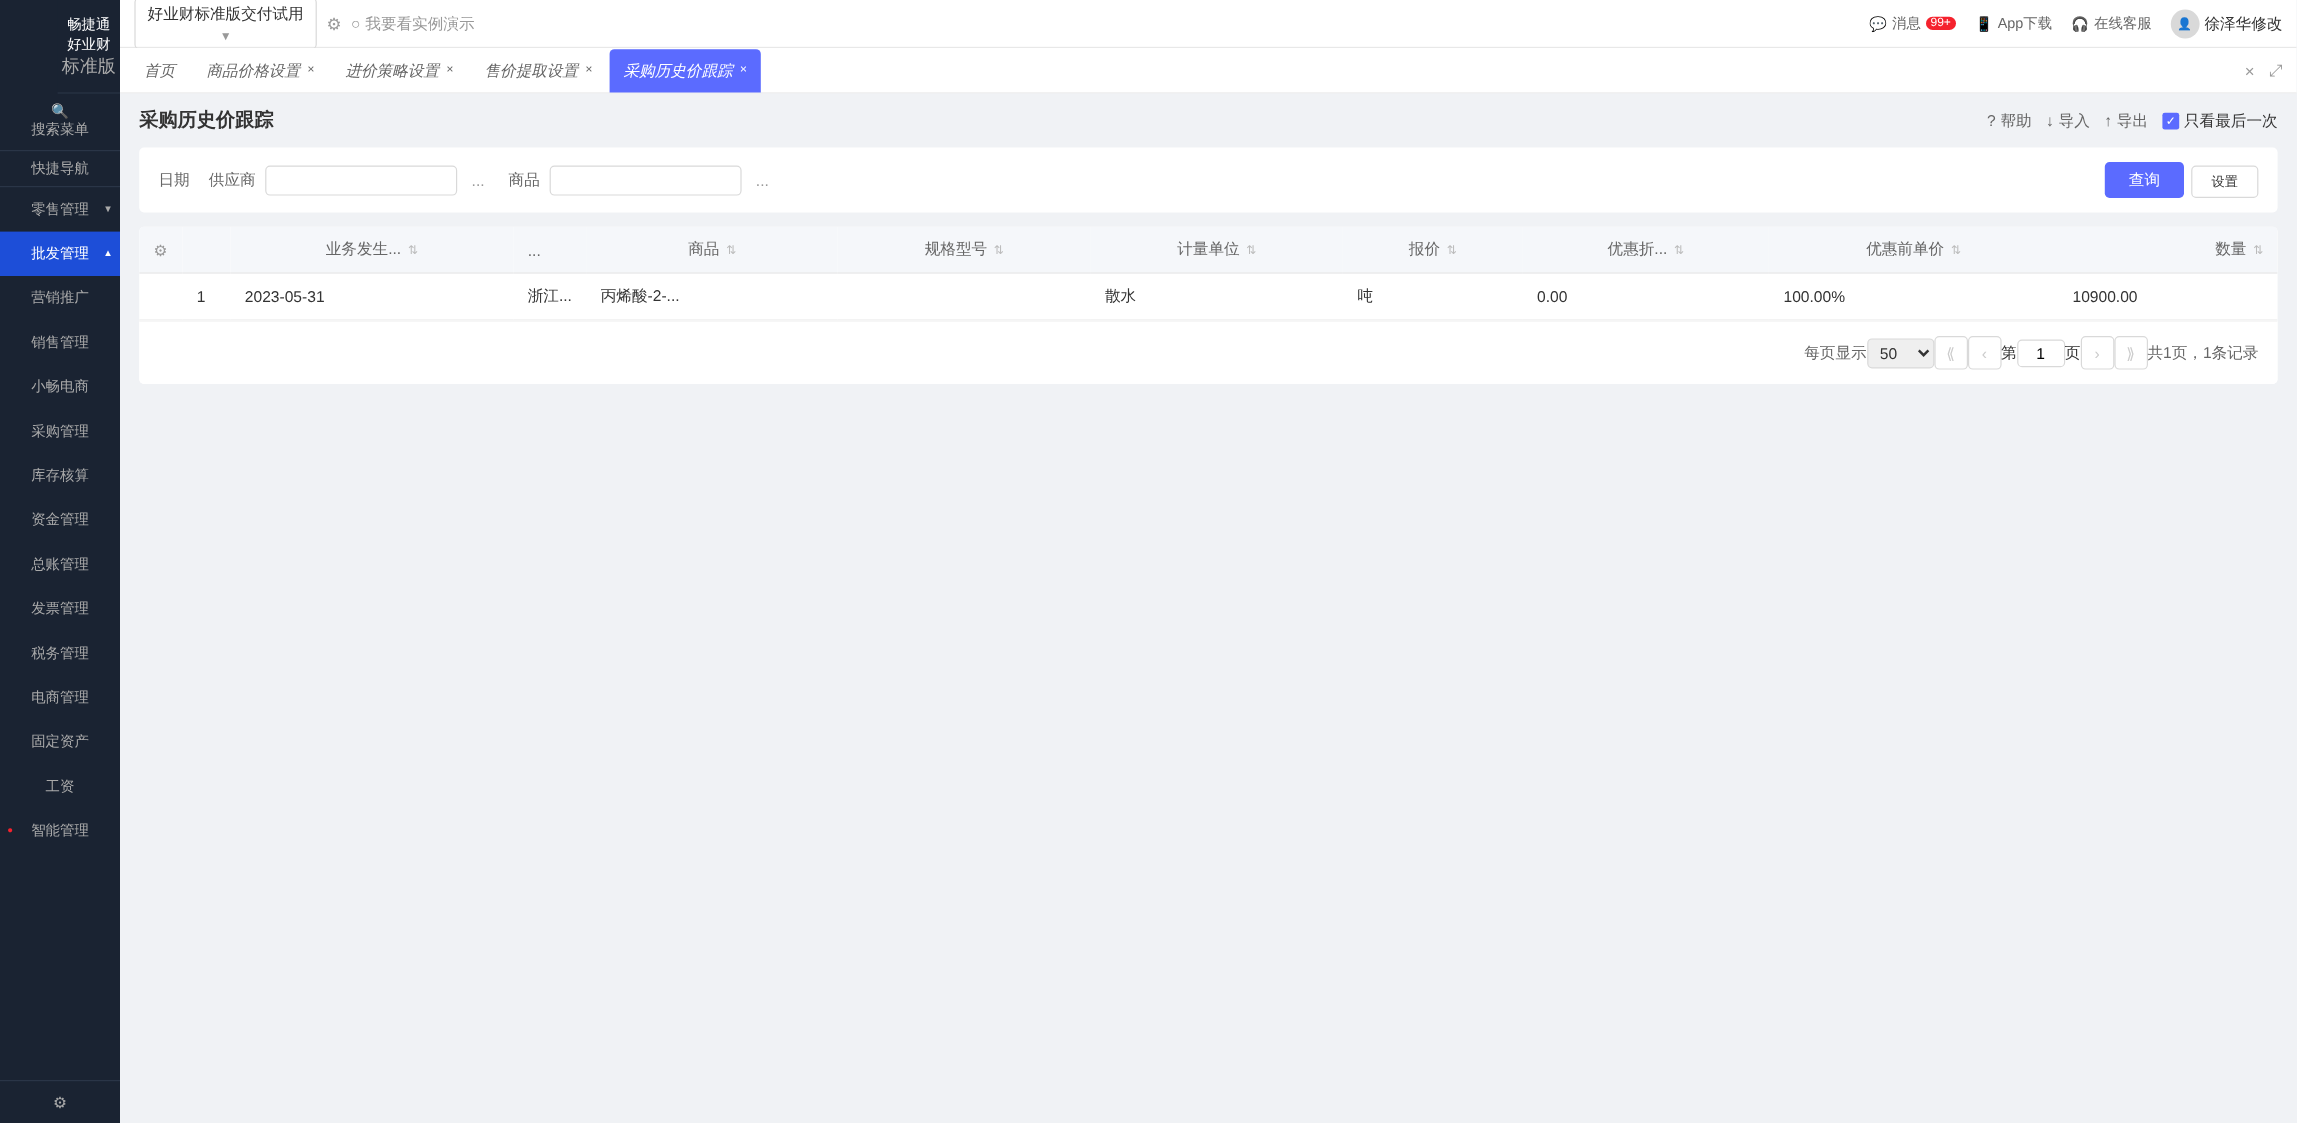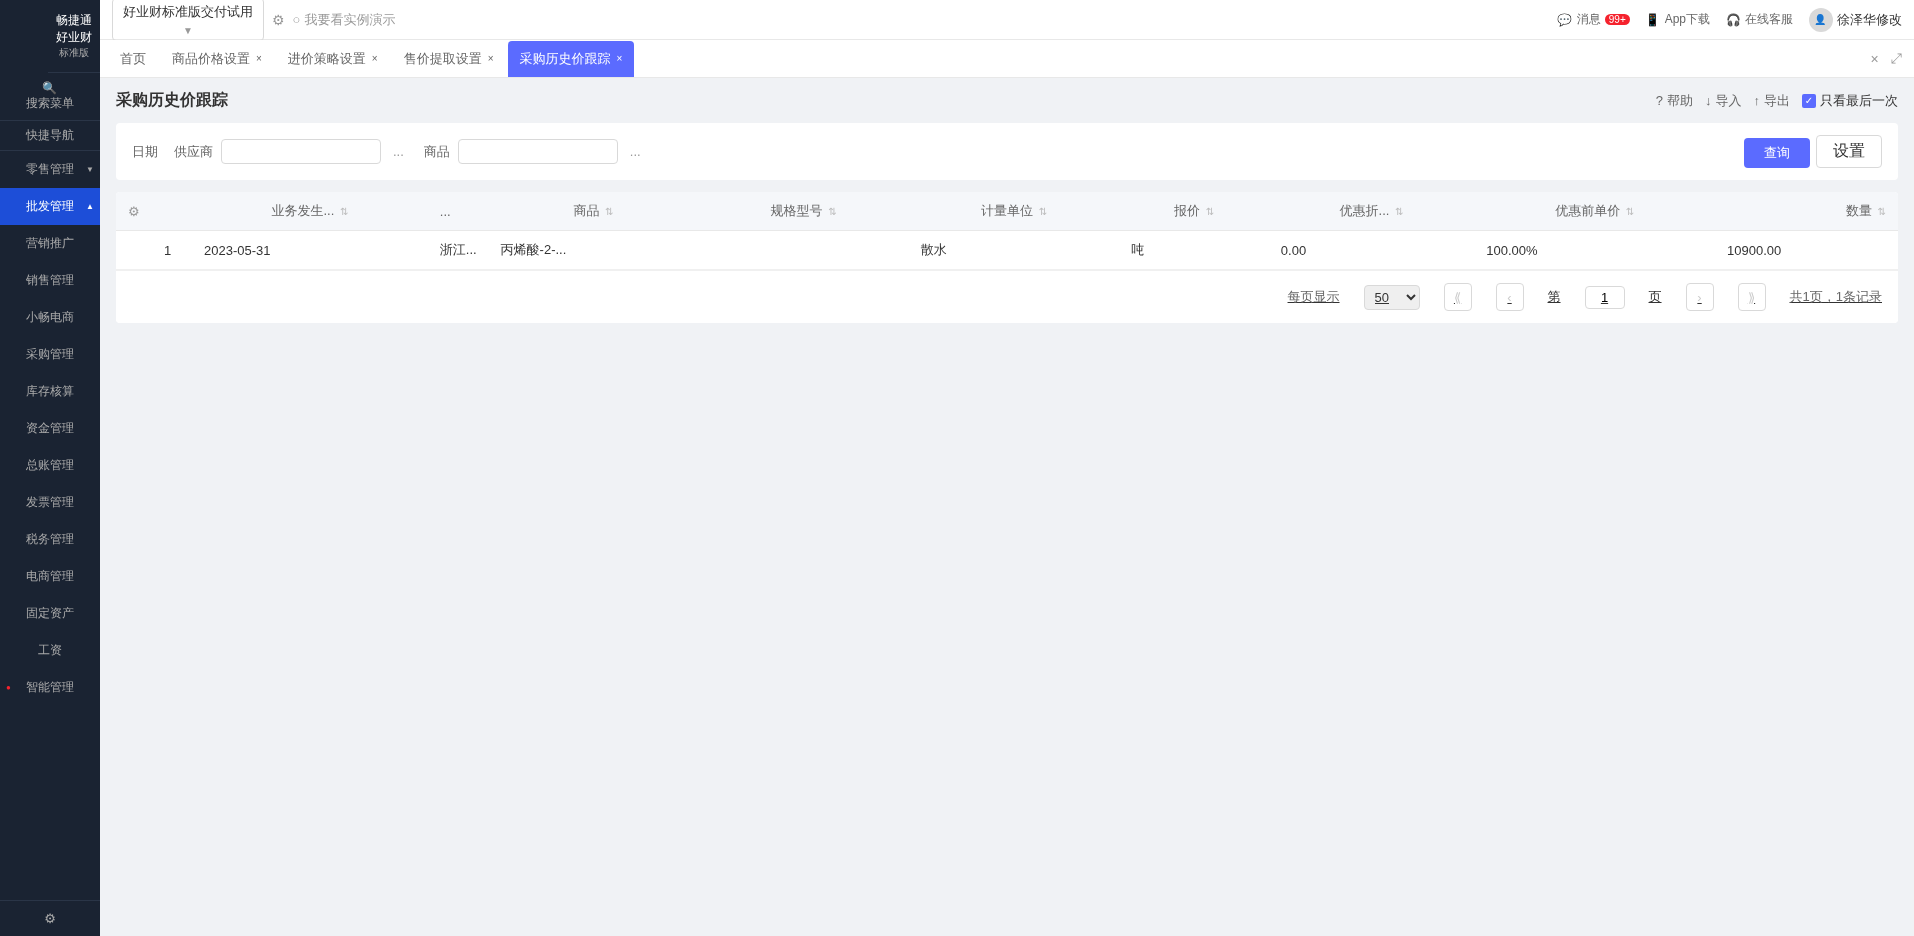--- a/index.html
+++ b/index.html
@@ -2,21 +2,21 @@
 <html><head>
   <meta charset="utf-8">
   <style>
     * { box-sizing: border-box; margin: 0; padding: 0; }
     body { font-family: "Microsoft YaHei", "PingFang SC", sans-serif; font-size: 13px; background: #f0f2f5; color: #333; display: flex; height: 936px; overflow: hidden; }
 
     
     .sidebar { width: 100px; background: #1a2332; display: flex; flex-direction: column; color: #ccc; flex-shrink: 0; }
     .sidebar-logo { padding: 12px 3px; background: #1a2332; text-align: center; border-bottom: 1px solid #2a3547; margin-left: 48px; }
     .sidebar-logo-text { color: #fff; font-size: 12px; line-height: 1.4; }
-    .sidebar-logo-sub { color: #aaa; font-size: 10px; }
+    .sidebar-logo-sub { color: #aaa; font-size: 15px; }
     .sidebar-search { padding: 8px; text-align: center; color: #aaa; cursor: pointer; font-size: 12px; border-bottom: 1px solid #2a3547; }
     .sidebar-nav { padding: 6px; text-align: center; color: #aaa; cursor: pointer; font-size: 12px; border-bottom: 1px solid #2a3547; }
     .sidebar-item { padding: 10px 4px; text-align: center; cursor: pointer; font-size: 12px; color: #aaa; position: relative; }
     .sidebar-item.active { background: #1d4ed8; color: #fff; }
     .sidebar-item.has-arrow::after { content: '▲'; font-size: 8px; position: absolute; right: 6px; top: 50%; transform: translateY(-50%); }
     .sidebar-item.has-arrow-down::after { content: '▼'; font-size: 8px; position: absolute; right: 6px; top: 50%; transform: translateY(-50%); }
     .sidebar-item.red-dot::before { content: '●'; color: #f5222d; font-size: 8px; position: absolute; left: 6px; top: 50%; transform: translateY(-50%); }
     .sidebar-bottom { margin-top: auto; padding: 10px; text-align: center; color: #aaa; border-top: 1px solid #2a3547; cursor: pointer; }
 
     
@@ -30,21 +30,21 @@
     .topbar-settings-icon { color: #999; cursor: pointer; font-size: 14px; }
     .topbar-demo { display: flex; align-items: center; gap: 4px; color: #999; cursor: pointer; font-size: 13px; }
     .topbar-right { display: flex; align-items: center; gap: 16px; }
     .topbar-badge-item { display: flex; align-items: center; gap: 4px; color: #666; cursor: pointer; font-size: 12px; position: relative; }
     .badge { background: #f5222d; color: #fff; font-size: 10px; padding: 0 4px; border-radius: 8px; min-width: 16px; text-align: center; }
     .user-info { display: flex; align-items: center; gap: 4px; color: #333; cursor: pointer; }
     .user-avatar { width: 24px; height: 24px; border-radius: 50%; background: #d9d9d9; display: flex; align-items: center; justify-content: center; font-size: 10px; }
 
     
     .tabs-bar { height: 38px; background: #fff; display: flex; align-items: center; padding: 0 8px; border-bottom: 1px solid #e8e8e8; flex-shrink: 0; gap: 2px; }
-    .tab { display: flex; align-items: center; gap: 4px; padding: 6px 12px; cursor: pointer; font-size: 13px; color: #666; border-radius: 4px 4px 0 0; white-space: nowrap; height: 36px; }
+    .tab { display: flex; align-items: center; gap: 4px; padding: 6px 12px; cursor: pointer; font-size: 13px; color: #666; border-radius: 4px 4px 0 0; white-space: nowrap; height: 36px; font-style: italic; }
     .tab.active { background: #5b6bff; color: #fff; border-radius: 4px 4px 0 0; }
     .tab-home { color: #666; }
     .tab-close { font-size: 10px; color: inherit; cursor: pointer; margin-left: 2px; }
     .tabs-actions { margin-left: auto; display: flex; align-items: center; gap: 4px; }
     .tabs-action-btn { cursor: pointer; color: #999; font-size: 14px; padding: 2px 4px; }
 
     
     .content { flex: 1; overflow: auto; padding: 12px 16px; background: #f0f2f5; }
 
     
@@ -60,35 +60,35 @@
     .filter-bar { background: #fff; border-radius: 4px; padding: 12px 16px; margin-bottom: 12px; }
     .filter-row { display: flex; align-items: center; gap: 16px; }
     .filter-item { display: flex; align-items: center; gap: 8px; }
     .filter-label { color: #666; font-size: 13px; white-space: nowrap; }
     .date-option { cursor: pointer; color: #666; font-size: 13px; padding: 2px 6px; border-radius: 3px; }
     .date-option.active { background: #5b6bff; color: #fff; border-radius: 10px; padding: 2px 10px; }
     .date-range { color: #999; font-size: 12px; margin-top: 2px; }
     .filter-input { border: 1px solid #d9d9d9; border-radius: 4px; padding: 4px 8px; font-size: 13px; width: 160px; outline: none; }
     .filter-dots { color: #999; cursor: pointer; padding: 0 4px; }
     .query-btn { background: #5b6bff; color: #fff; border: none; border-radius: 4px; padding: 6px 20px; font-size: 13px; cursor: pointer; }
-    .settings-btn { background: #fff; color: #333; border: 1px solid #d9d9d9; border-radius: 4px; padding: 5px 16px; font-size: 16px; cursor: pointer; }
+    .settings-btn { background: #fff; color: #333; border: 1px solid #d9d9d9; border-radius: 4px; padding: 5px 16px; font-size: 11px; cursor: pointer; }
     .filter-actions { margin-left: auto; display: flex; gap: 6px; align-items: flex-end; }
 
     
     .table-container { background: #fff; border-radius: 4px; overflow: hidden; }
     .data-table { width: 100%; border-collapse: collapse; font-size: 13px; }
     .data-table th { background: #f5f7fa; color: #666; font-weight: 500; padding: 10px 12px; text-align: left; border-bottom: 1px solid #e8e8e8; white-space: nowrap; }
     .data-table th.sortable { cursor: pointer; text-align: center; }
     .data-table th .sort-icon { color: #bbb; margin-left: 2px; font-size: 10px; }
     .data-table td { padding: 10px 12px; border-bottom: 1px solid #f0f0f0; color: #333; white-space: nowrap; }
     .settings-col { width: 36px; text-align: center; }
     .gear-icon { color: #999; cursor: pointer; }
 
     
-    .pagination { display: flex; align-items: center; justify-content: flex-end; padding: 12px 16px; background: #fff; border-top: 1px solid #f0f0f0; gap: 24px; font-size: 13px; color: #333; text-decoration: underline; }
+    .pagination { display: flex; align-items: center; justify-content: flex-end; padding: 12px 16px; background: #fff; border-top: 1px solid #f0f0f0; gap: 0; font-size: 13px; color: #333; }
     .page-size-label { color: #666; }
     .page-size-select { border: 1px solid #d9d9d9; border-radius: 4px; padding: 3px 6px; font-size: 13px; color: #333; }
     .page-btn { width: 28px; height: 28px; border: 1px solid #d9d9d9; border-radius: 4px; display: flex; align-items: center; justify-content: center; cursor: pointer; color: #666; background: #fff; }
     .page-btn.disabled { color: #ccc; cursor: default; }
     .page-input { width: 40px; border: 1px solid #d9d9d9; border-radius: 4px; padding: 3px 6px; text-align: center; font-size: 13px; }
     .page-info { color: #666; }
   </style>
 </head>
 <body>
 

